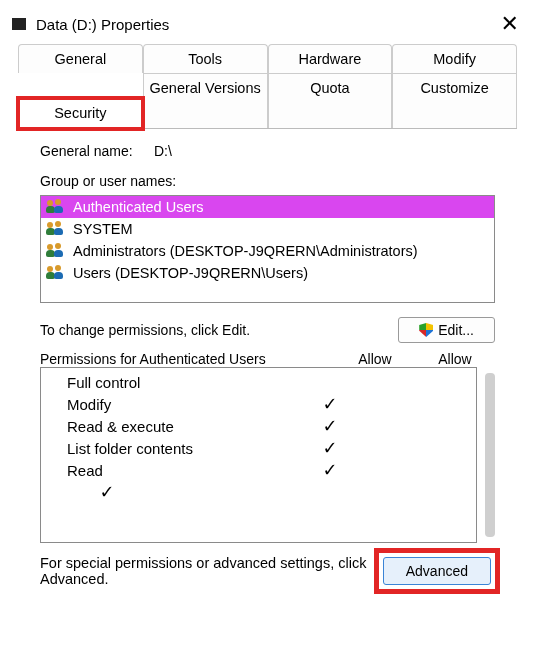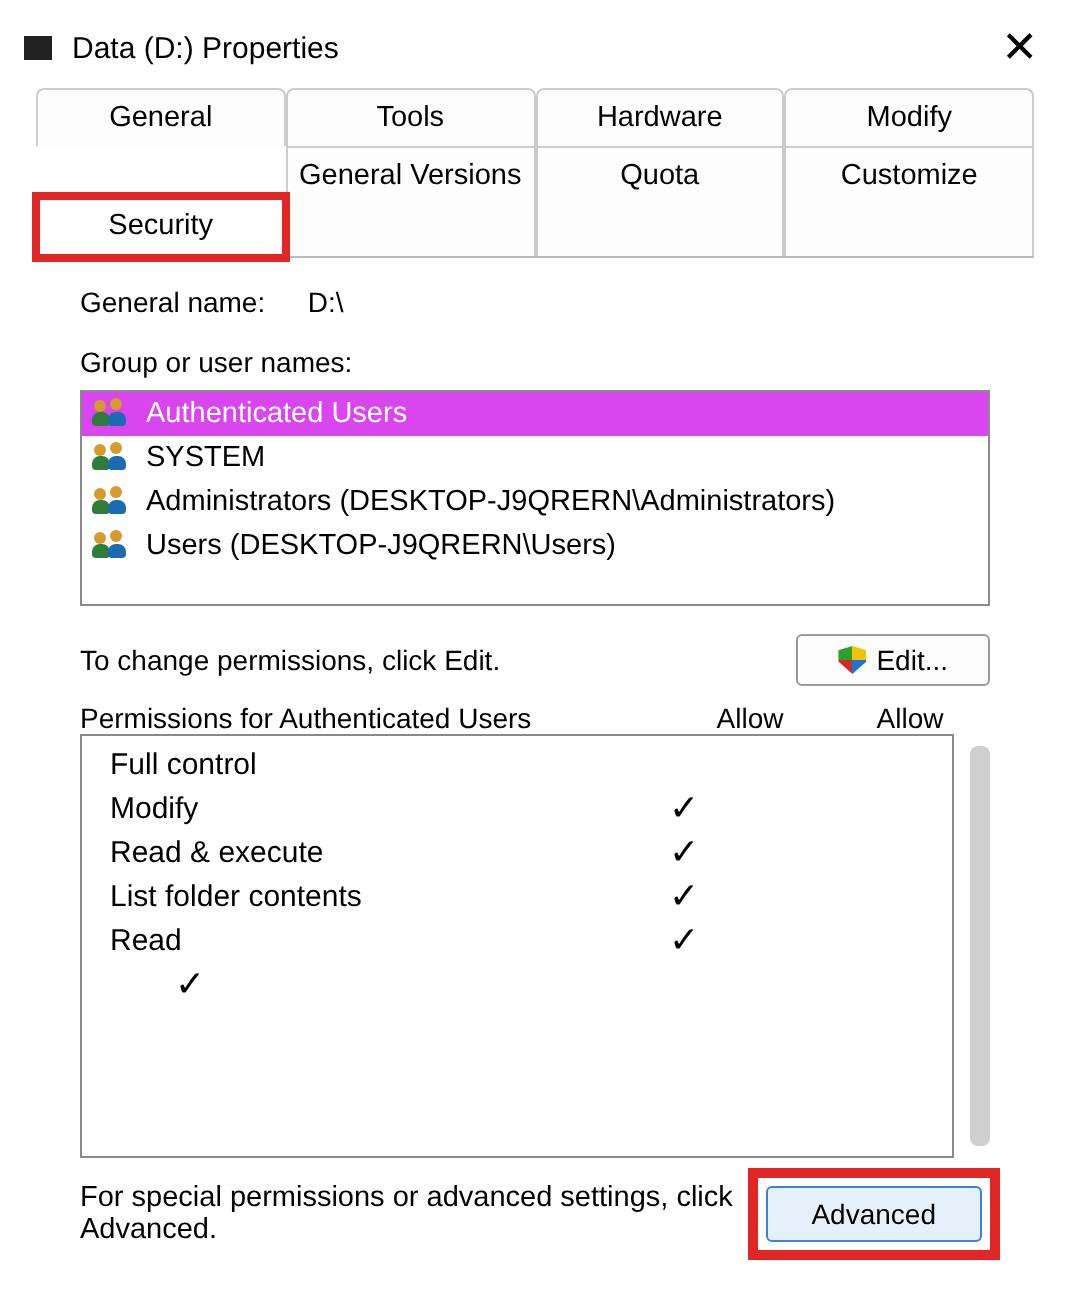--- a/index.html
+++ b/index.html
@@ -133,22 +133,22 @@
   }
   .perm-head .pt { flex:1; }
   .perm-head .col { width: 80px; text-align:center; }
   .perm-box-wrap {
     display:flex;
     gap:8px;
   }
   .perm-box {
     flex:1;
     border: 1px solid #8a8a8a;
-    padding: 4px 0;
-    height: 212px;
+    padding: 4px 12px;
+    height: 176px;
     overflow:hidden;
   }
   .perm-row {
     display:flex;
     align-items:center;
     padding: 2px 14px;
     font-size: 15px;
   }
   .perm-row .pname { flex:1; }
   .perm-row .pcol { width: 80px; text-align:center; font-size:18px; line-height:1; }

